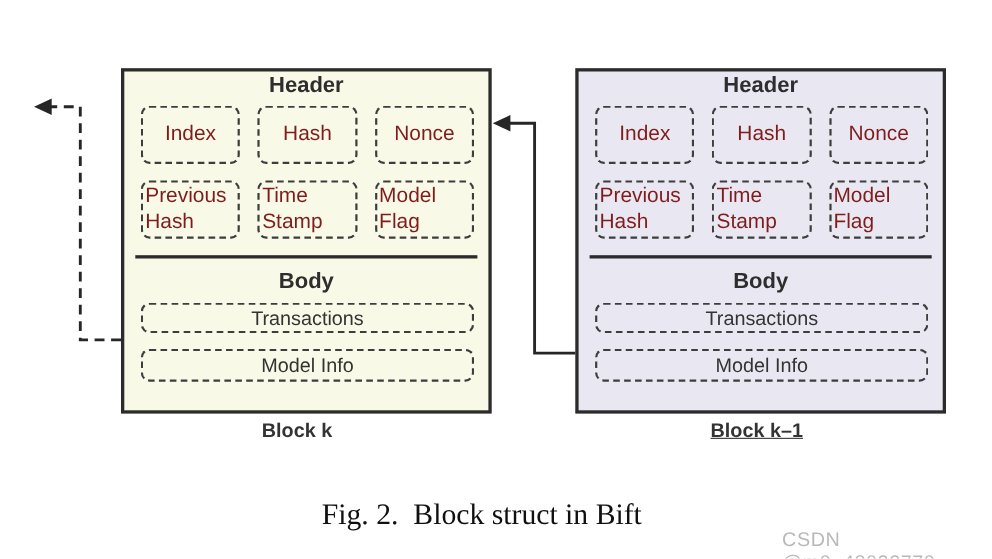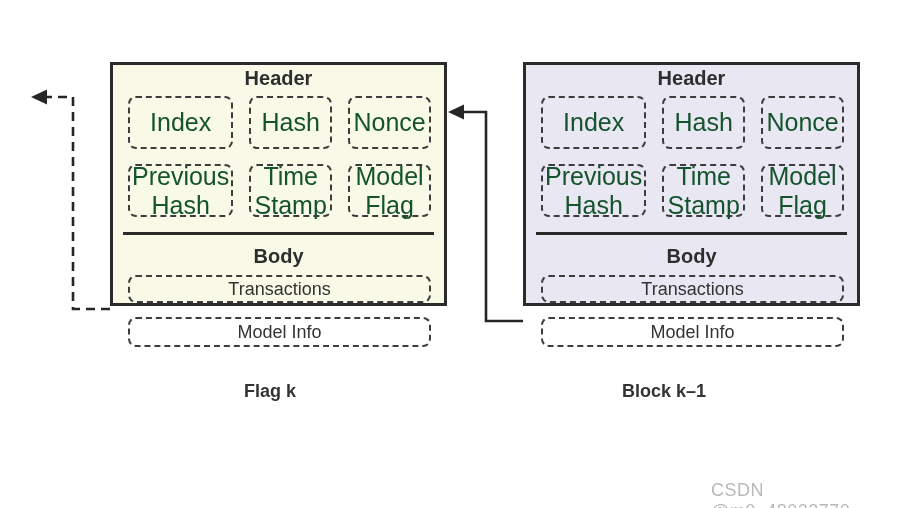--- a/index.html
+++ b/index.html
@@ -1,40 +1,40 @@
 <!DOCTYPE html>
 <html><head>
 <meta charset="utf-8">
 <style>
   html,body{margin:0;padding:0;background:#ffffff;}
   .canvas{position:relative;width:902px;height:508px;background:#ffffff;overflow:hidden;
           font-family:"Liberation Sans",sans-serif;}
-  .block{position:absolute;top:62px;width:337px;height:244px;border:3px solid #2b2b2b;
+  .block{position:absolute;top:62px;width:337px;height:314px;border:3px solid #2b2b2b;
          box-sizing:border-box;}
   #block-k{left:110px;}
   #block-k1{left:523px;}
   .section-title{position:absolute;left:0;right:0;text-align:center;font-size:20px;
                  font-weight:bold;color:#2e2e2e;}
   .title-header{top:2px;}
   .title-body{top:180px;}
   .hgrid{position:absolute;left:15px;right:13px;top:31px;display:grid;
          grid-template-columns:1fr 1fr 1fr;column-gap:16px;row-gap:15px;}
   .cell{height:53px;border:2px dashed #3d3d3d;border-radius:8px;display:flex;
-        align-items:center;justify-content:center;text-align:center;font-size:25px;
-        line-height:1.16;color:#14532d;box-sizing:border-box;padding:0 2px;}
+        align-items:center;justify-content:center;font-size:19px;
+        line-height:1.16;color:#7f1d1d;box-sizing:border-box;padding:0 2px;}
   .divider{position:absolute;left:10px;right:10px;top:167px;height:3px;background:#2b2b2b;}
   .wide{position:absolute;left:15px;right:13px;border:2px dashed #3d3d3d;border-radius:8px;
         display:flex;align-items:center;justify-content:center;font-size:18px;color:#333333;
         box-sizing:border-box;}
   .wide.transactions{top:210px;height:28px;}
   .wide.model-info{top:252px;height:30px;text-align:center;}
   .block-label{position:absolute;top:381px;transform:translateX(-50%);font-size:18px;
                font-weight:bold;color:#333333;white-space:nowrap;}
   #label-k{left:270px;}
-  #label-k1{left:664px;}
+  #label-k1{left:688px;text-decoration:underline;}
   .caption{position:absolute;top:452px;left:438px;transform:translateX(-50%);
            font-family:"Liberation Serif",serif;font-size:27px;color:#101010;white-space:pre;}
   .watermark{position:absolute;top:480px;left:711px;font-size:18px;color:#b9b9b9;
              letter-spacing:0.5px;}
   svg.connectors{position:absolute;left:0;top:0;pointer-events:none;}
 </style>
 </head>
 <body>
 
 <div class="canvas">
@@ -77,17 +77,18 @@
       <path d="M523 321 H486 V112 H462" fill="none" stroke="#262626" stroke-width="2.6"></path>
       <polygon points="448,112 464,104.5 464,119.5" fill="#262626"></polygon>
     </g>
 
     <g>
       <path d="M110 309 H73 V97 H46" fill="none" stroke="#262626" stroke-width="2.6" stroke-dasharray="9 6"></path>
       <polygon points="31,97 47,89.5 47,104.5" fill="#262626"></polygon>
     </g>
   </svg>
 
-  <div class="block-label" id="label-k">Flag k</div>
+  <div class="block-label" id="label-k">Block k</div>
   <div class="block-label" id="label-k1">Block k–1</div>
 
+  <div class="caption">Fig. 2.  Block struct in Bift</div>
   <div class="watermark">CSDN @m0_48022770</div>
 </div>
 
 </body></html>

